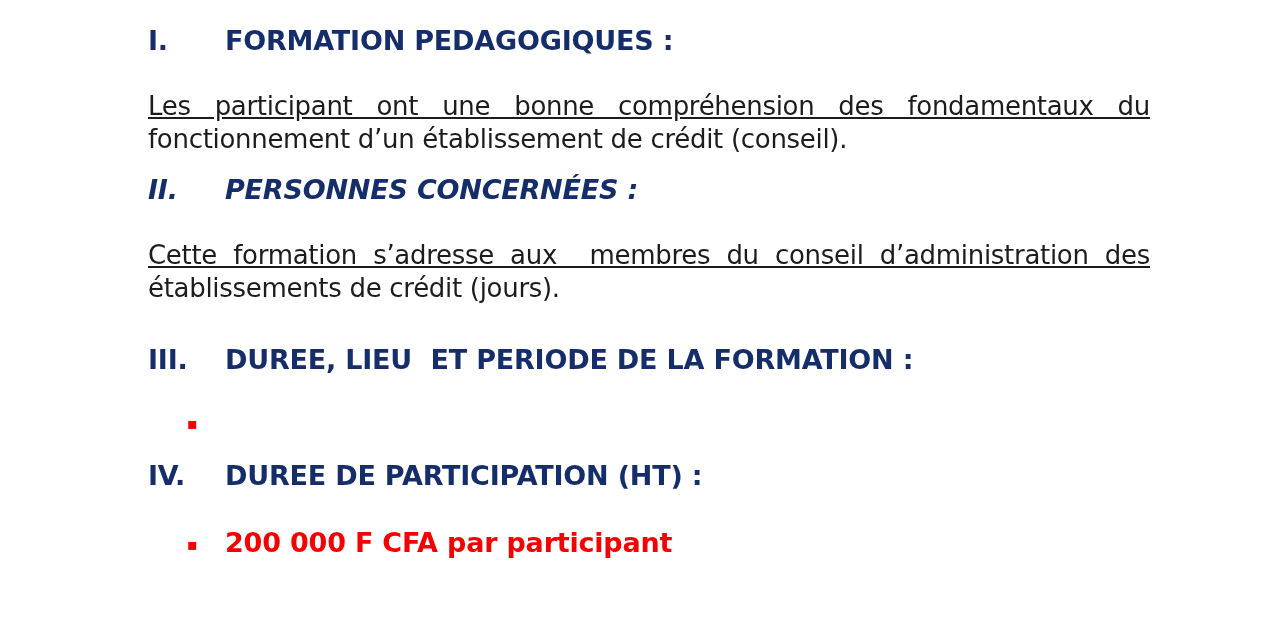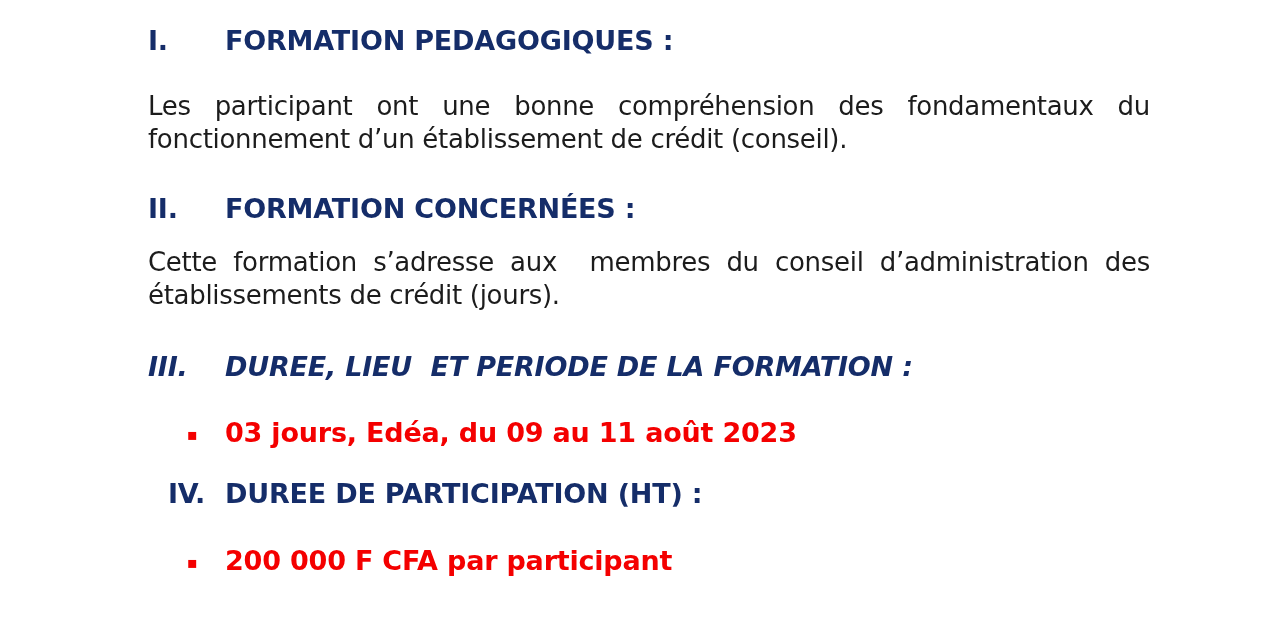--- a/index.html
+++ b/index.html
@@ -37,20 +37,21 @@
     margin: 0;
     color: #1c1c1c;
     font-size: 26px;
     line-height: 33px;
     letter-spacing: -0.3px;
   }
   .pline { display: block; }
   .pline.just {
     text-align: justify;
     text-align-last: justify;
+    text-decoration: underline;
   }
   
   .bullet {
     display: flex;
     align-items: baseline;
     color: #f40000;
     font-weight: bold;
     font-size: 27px;
     line-height: 34px;
     letter-spacing: -0.2px;
@@ -58,60 +59,59 @@
   .bsq {
     margin-left: 39px;
     width: 38px;
     flex-shrink: 0;
     font-size: 16px;
     position: relative;
     top: -2px;
   }
   
   .s2 { margin-top: 32px; }
-  .s3 { margin-top: 36px; }
-  .s4 { margin-top: 20px; }
-  .s5 { margin-top: 38px; font-style: italic; }
+  .s3 { margin-top: 17px; font-style: italic; }
+  .s4 { margin-top: 32px; }
+  .s5 { margin-top: 38px; }
   .s6 { margin-top: 32px; }
-  .s7 { margin-top: 23px; text-align: center; }
+  .s7 { margin-top: 16px; }
   .s8 { margin-top: 33px; }
 </style>
 </head>
 <body>
 
 <div class="content">
 
   <div class="heading s1">
     <span class="hnum">I.</span>
     <span class="htext">FORMATION PEDAGOGIQUES :</span>
   </div>
 
   <p class="para s2">
     <span class="pline just">Les participant ont une bonne compréhension des fondamentaux du</span>
     <span class="pline">fonctionnement d’un établissement de crédit (conseil).</span>
   </p>
 
   <div class="heading s3">
     <span class="hnum">II.</span>
-    <span class="htext">FORMATION CONCERNÉES :</span>
+    <span class="htext">PERSONNES CONCERNÉES :</span>
   </div>
 
   <p class="para s4">
     <span class="pline just">Cette formation s’adresse aux&nbsp; membres du conseil d’administration des</span>
     <span class="pline">établissements de crédit (jours).</span>
   </p>
 
   <div class="heading s5">
     <span class="hnum">III.</span>
     <span class="htext">DUREE, LIEU&nbsp; ET PERIODE DE LA FORMATION :</span>
   </div>
 
   <div class="bullet s6">
     <span class="bsq">▪</span>
-    <span class="btext">03 jours, Edéa, du 09 au 11 août 2023</span>
   </div>
 
   <div class="heading s7">
     <span class="hnum">IV.</span>
     <span class="htext">DUREE DE PARTICIPATION (HT) :</span>
   </div>
 
   <div class="bullet s8">
     <span class="bsq">▪</span>
     <span class="btext">200 000 F CFA par participant</span>

